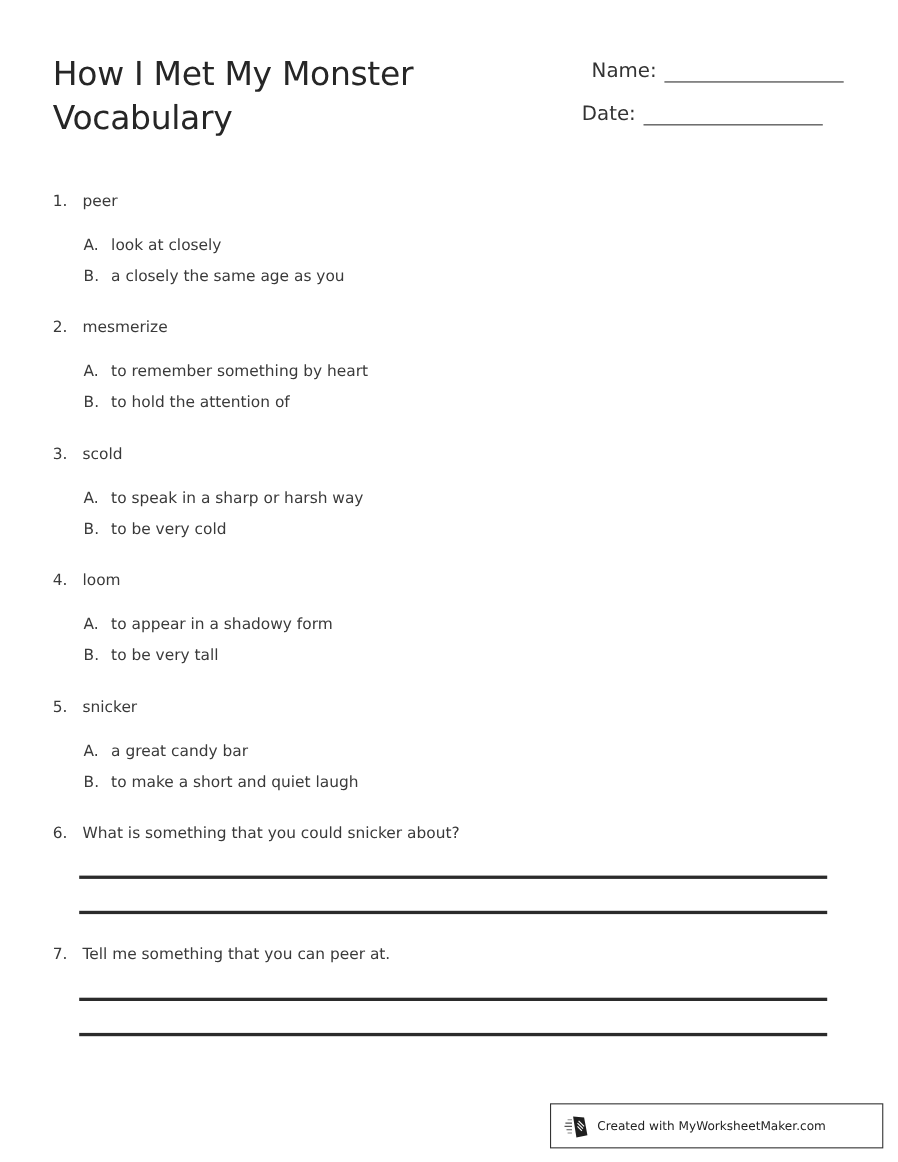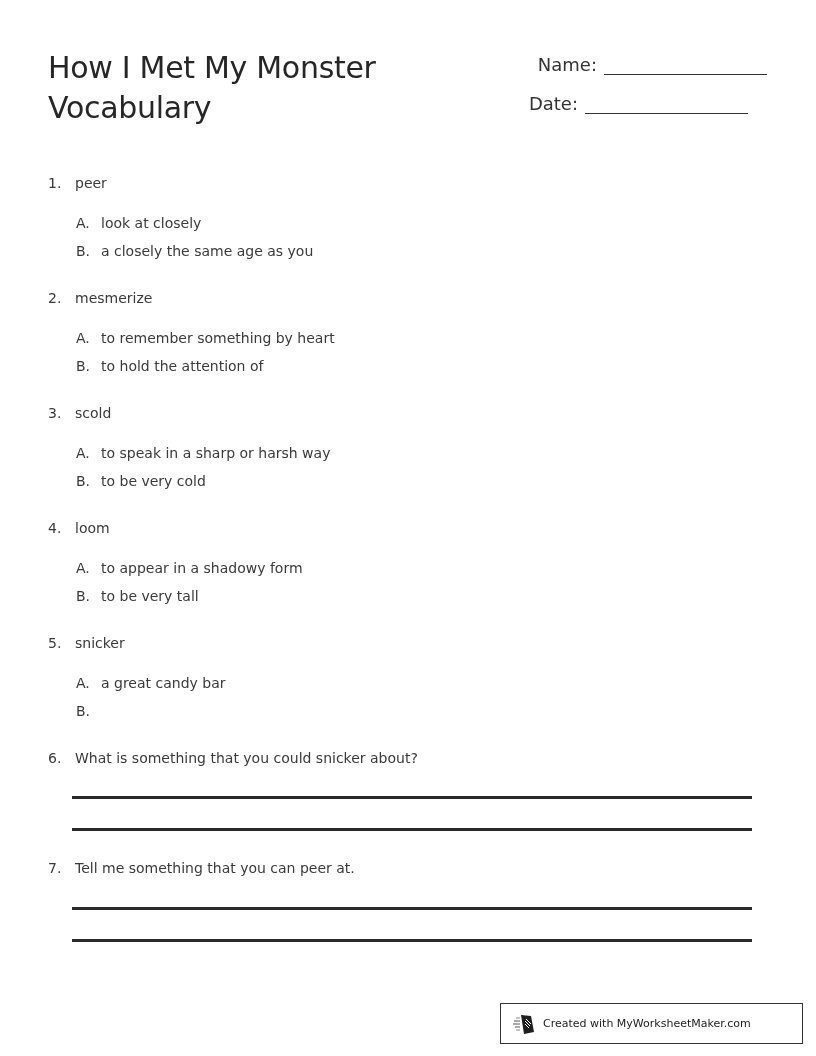--- a/index.html
+++ b/index.html
@@ -127,20 +127,21 @@
     <span class="q-num">5.</span>
     <span>snicker</span>
   </div>
 </div>
 <div class="opt" style="top:673px;">
   <span class="opt-letter">A.</span>
   <span>a great candy bar</span>
 </div>
 <div class="opt" style="top:701px;">
   <span class="opt-letter">B.</span>
+  <span>to make a short and quiet laugh</span>
 </div>
 
 <div class="question" style="top:748px;">
   <div class="q-row">
     <span class="q-num">6.</span>
     <span>What is something that you could snicker about?</span>
   </div>
 </div>
 <div class="answer-line" style="top:796px;"></div>
 <div class="answer-line" style="top:828px;"></div>

